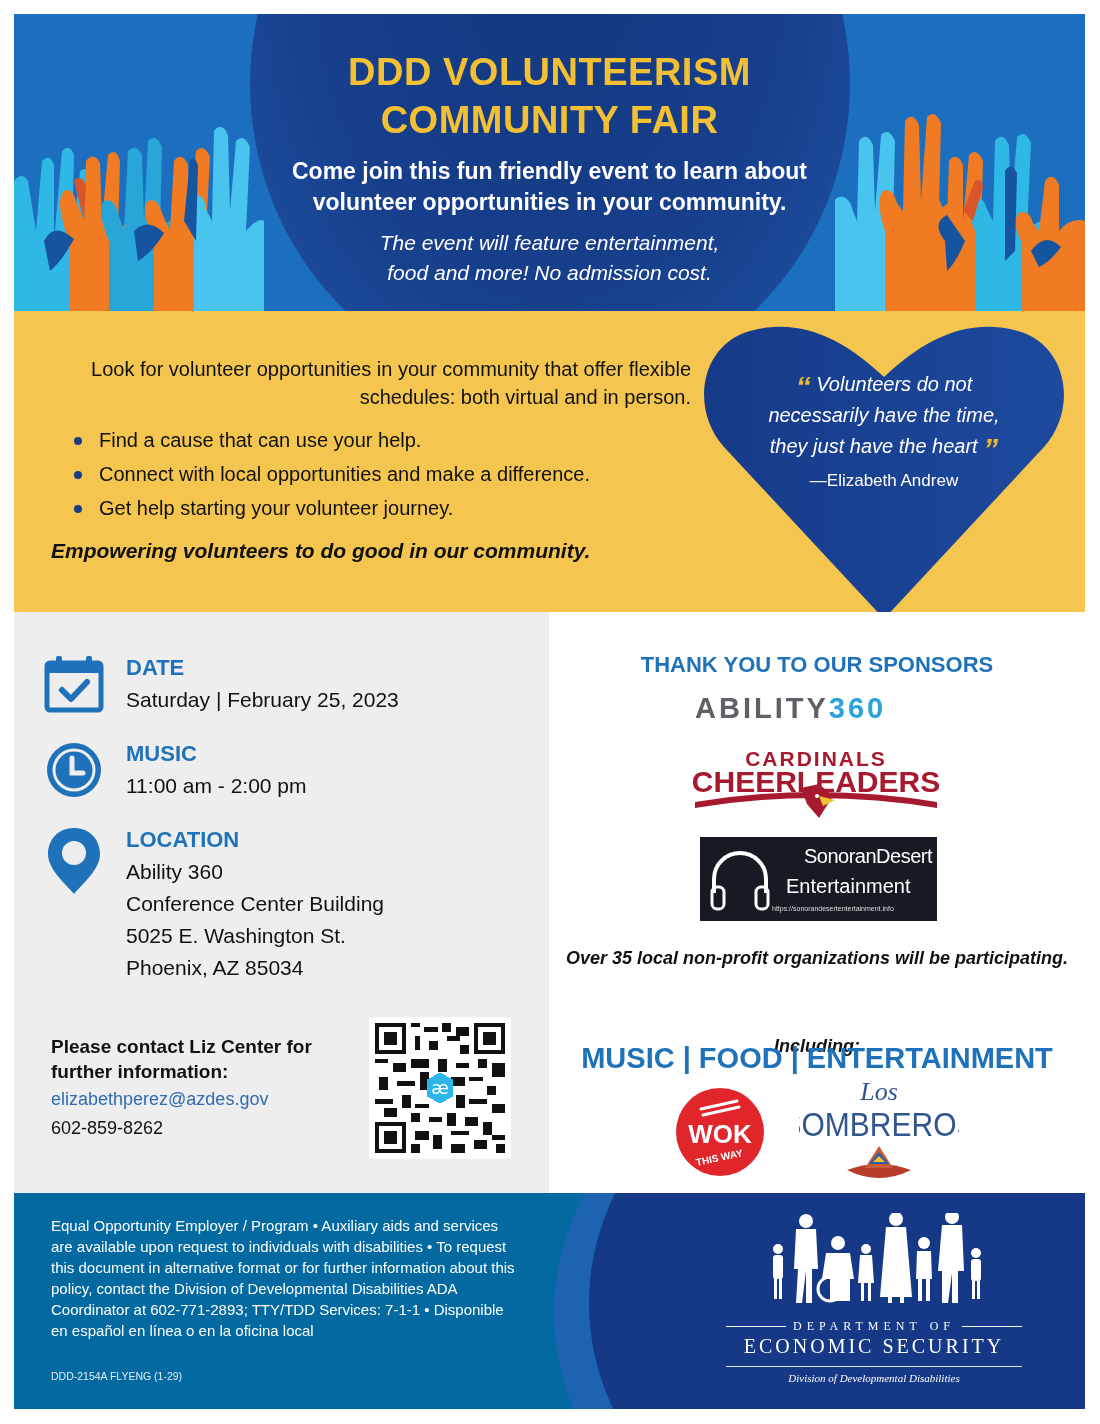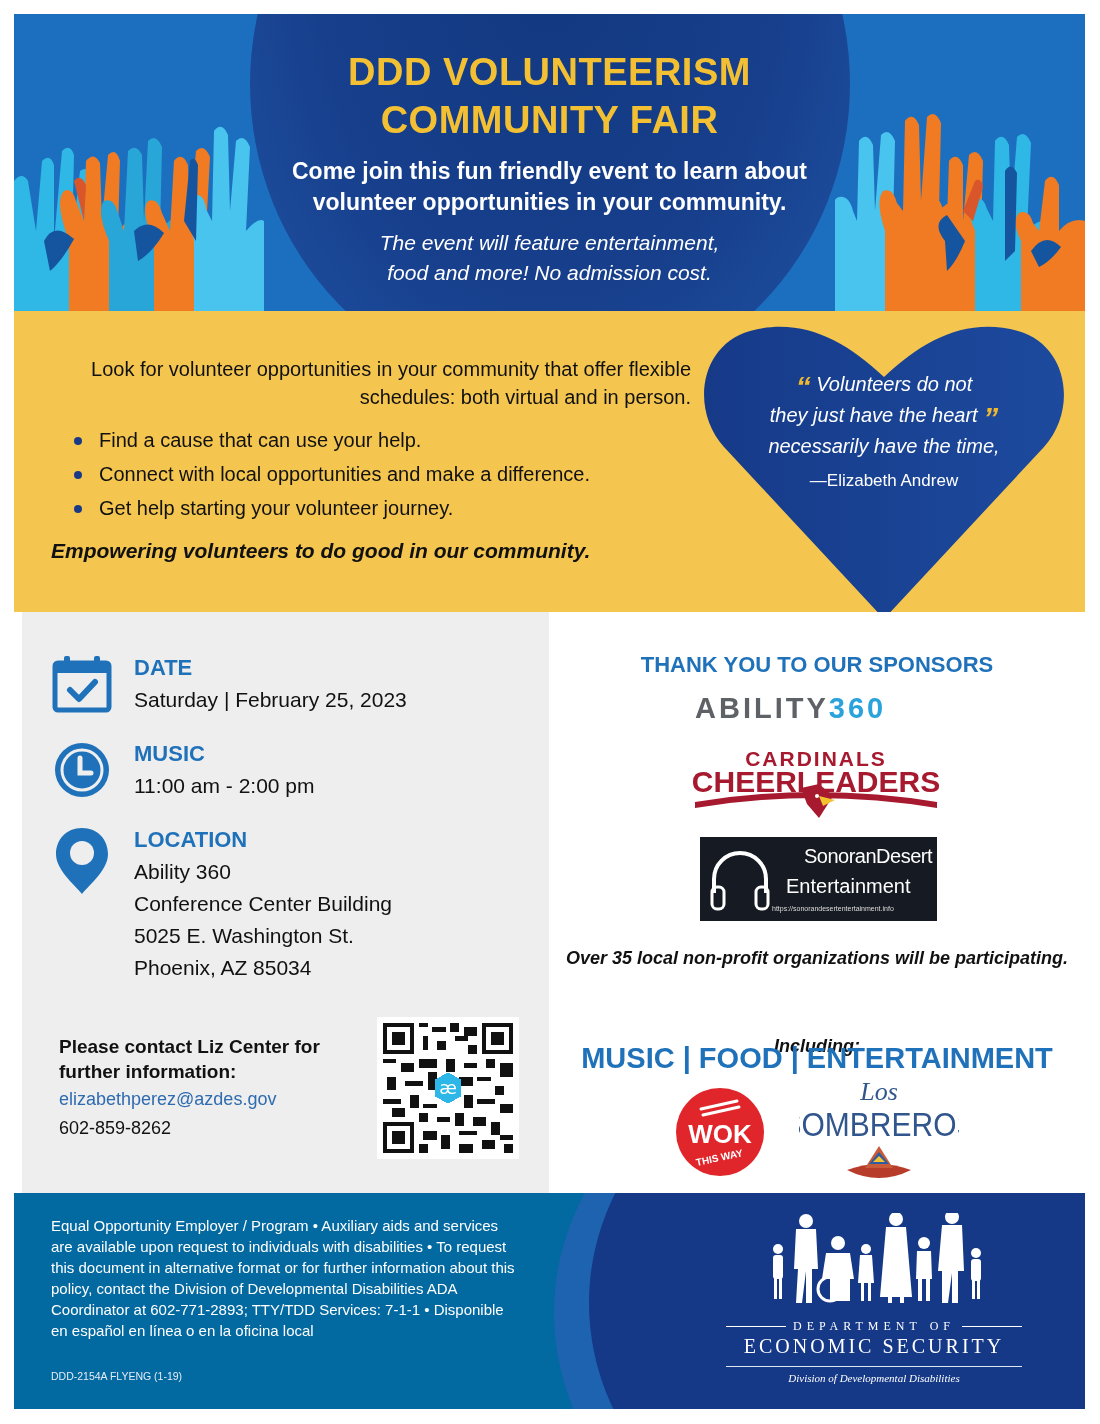--- a/index.html
+++ b/index.html
@@ -30,21 +30,21 @@
   .y-list li::before { content: ""; position: absolute; left: 0; top: 14px; width: 8px; height: 8px; border-radius: 50%; background: #1a3a85; }
   .y-tag { position: absolute; left: 37px; top: 228px; font-size: 21px; font-weight: bold; font-style: italic; color: #111; }
 
   .heart { position: absolute; left: 682px; top: 8px; width: 376px; height: 300px; }
   .quote { position: absolute; left: 700px; top: 58px; width: 340px; text-align: center; color: #ffffff;
            font-style: italic; font-size: 20px; line-height: 31px; }
   .qmark { color: #f0b92d; font-weight: bold; font-size: 30px; font-style: italic; line-height: 0; vertical-align: -6px; }
   .quote-author { position: absolute; left: 700px; top: 160px; width: 340px; text-align: center; color: #ffffff; font-size: 17px; }
 
   
-  .info-left { position: absolute; left: 8px; top: 598px; width: 535px; height: 581px; background: #eeeeee; }
+  .info-left { position: absolute; left: 0; top: 598px; width: 535px; height: 581px; background: #eeeeee; }
   .info-right { position: absolute; left: 535px; top: 598px; width: 536px; height: 694px; background: #ffffff; }
 
   .detail { position: absolute; left: 30px; }
   .detail .icon { position: absolute; left: 0; top: 0; width: 60px; height: 60px; }
   .detail .label { position: absolute; left: 82px; top: 0; color: #1f72ba; font-weight: bold; font-size: 22px; line-height: 28px; }
   .detail .value { position: absolute; left: 82px; top: 30px; width: 420px; color: #111; font-size: 21px; line-height: 32px; white-space: pre-line; }
 
   .contact { position: absolute; left: 37px; top: 422px; width: 300px; }
   .contact-title { font-weight: bold; font-size: 19px; line-height: 25px; color: #111; }
   .contact-email { font-size: 18px; line-height: 30px; color: #2f6bb0; }
@@ -145,22 +145,22 @@
       <defs>
         <linearGradient id="hg" x1="0" y1="0" x2="1" y2="0">
           <stop offset="0" stop-color="#163a88"></stop>
           <stop offset="1" stop-color="#1d4a9e"></stop>
         </linearGradient>
       </defs>
       <path d="M188 300 L28 128 C-6 90 4 26 54 12 C104 -2 148 20 188 58 C228 20 272 -2 322 12 C372 26 382 90 348 128 Z" fill="url(#hg)"></path>
     </svg>
     <div class="quote">
       <div><span class="qmark">“</span> <span>Volunteers do not</span></div>
+      <div>necessarily have the time,</div>
       <div><span>they just have the heart</span> <span class="qmark">”</span></div>
-      <div>necessarily have the time,</div>
     </div>
     <div class="quote-author">—Elizabeth Andrew</div>
   </section>
 
   <section class="info-left">
     <div class="detail" style="top:42px;">
       <svg class="icon" viewBox="0 0 60 60">
         <rect x="3" y="9" width="54" height="47" rx="3" fill="none" stroke="#1f72ba" stroke-width="5"></rect>
         <rect x="3" y="9" width="54" height="10" fill="#1f72ba"></rect>
         <rect x="12" y="2" width="6" height="12" rx="2" fill="#1f72ba"></rect>
@@ -305,21 +305,21 @@
       <path d="M66 94 L80 72 L94 94 Z" fill="#c75b3a"></path>
       <path d="M70 90 L80 78 L90 90 Z" fill="#2f5ba0"></path>
       <path d="M74 88 L80 82 L86 88 Z" fill="#f2c230"></path>
     </svg>
   </section>
 
   <section class="footer">
     <div class="footer-arc1"></div>
     <div class="footer-arc2"></div>
     <p class="footer-text">Equal Opportunity Employer / Program • Auxiliary aids and services are available upon request to individuals with disabilities • To request this document in alternative format or for further information about this policy, contact the Division of Developmental Disabilities ADA Coordinator at 602-771-2893; TTY/TDD Services: 7-1-1 • Disponible en español en línea o en la oficina local</p>
-    <div class="footer-code">DDD-2154A FLYENG (1-19)</div>
+    <div class="footer-code">DDD-2154A FLYENG (1-29)</div>
 
     <div class="des">
       <svg class="des-people" viewBox="0 0 220 96">
         <g fill="#ffffff">
           <circle cx="12" cy="36" r="5"></circle>
             <rect x="7" y="42" width="10" height="24" rx="3"></rect>
             <rect x="8" y="64" width="3" height="22"></rect>
             <rect x="13" y="64" width="3" height="22"></rect>
           <circle cx="40" cy="8" r="7"></circle>
             <path d="M30 16 L50 16 L52 56 L46 56 L46 90 L40 90 L40 58 L36 90 L30 90 L32 56 L28 56 Z"></path>

